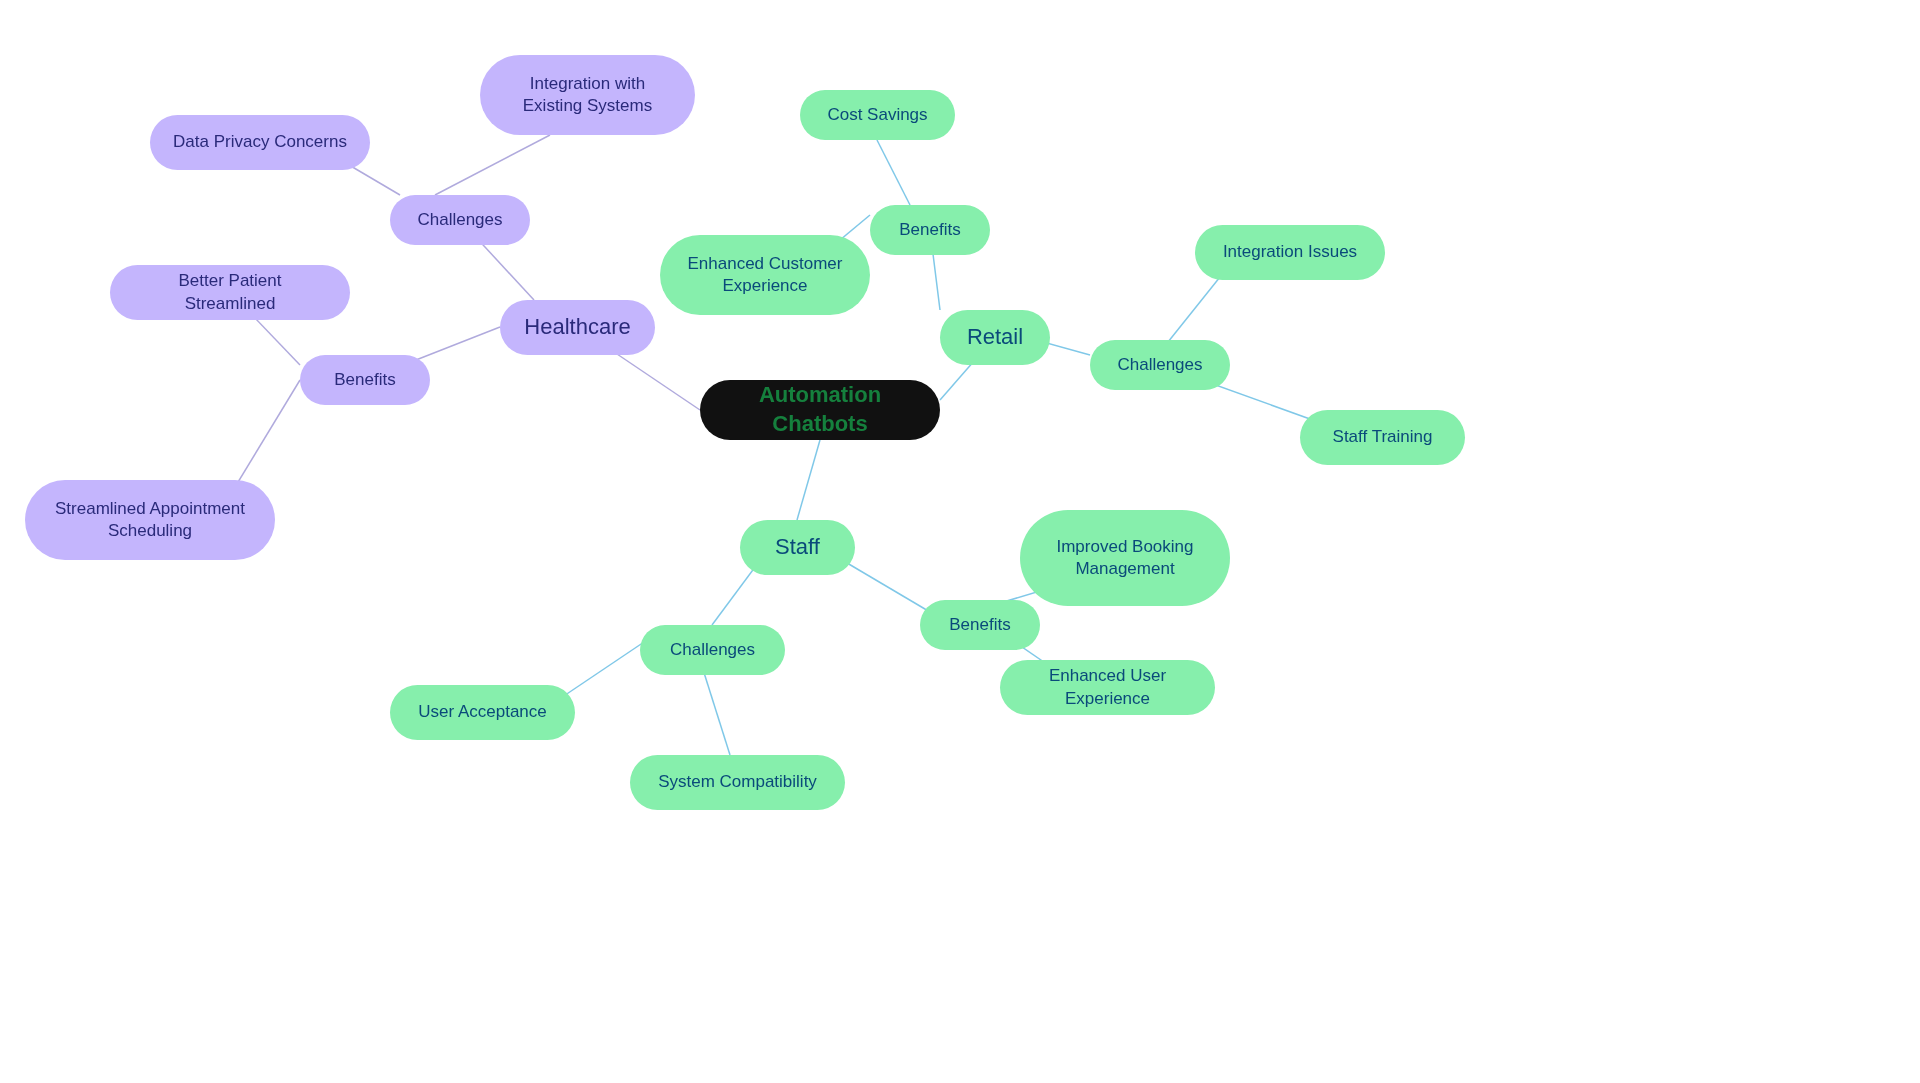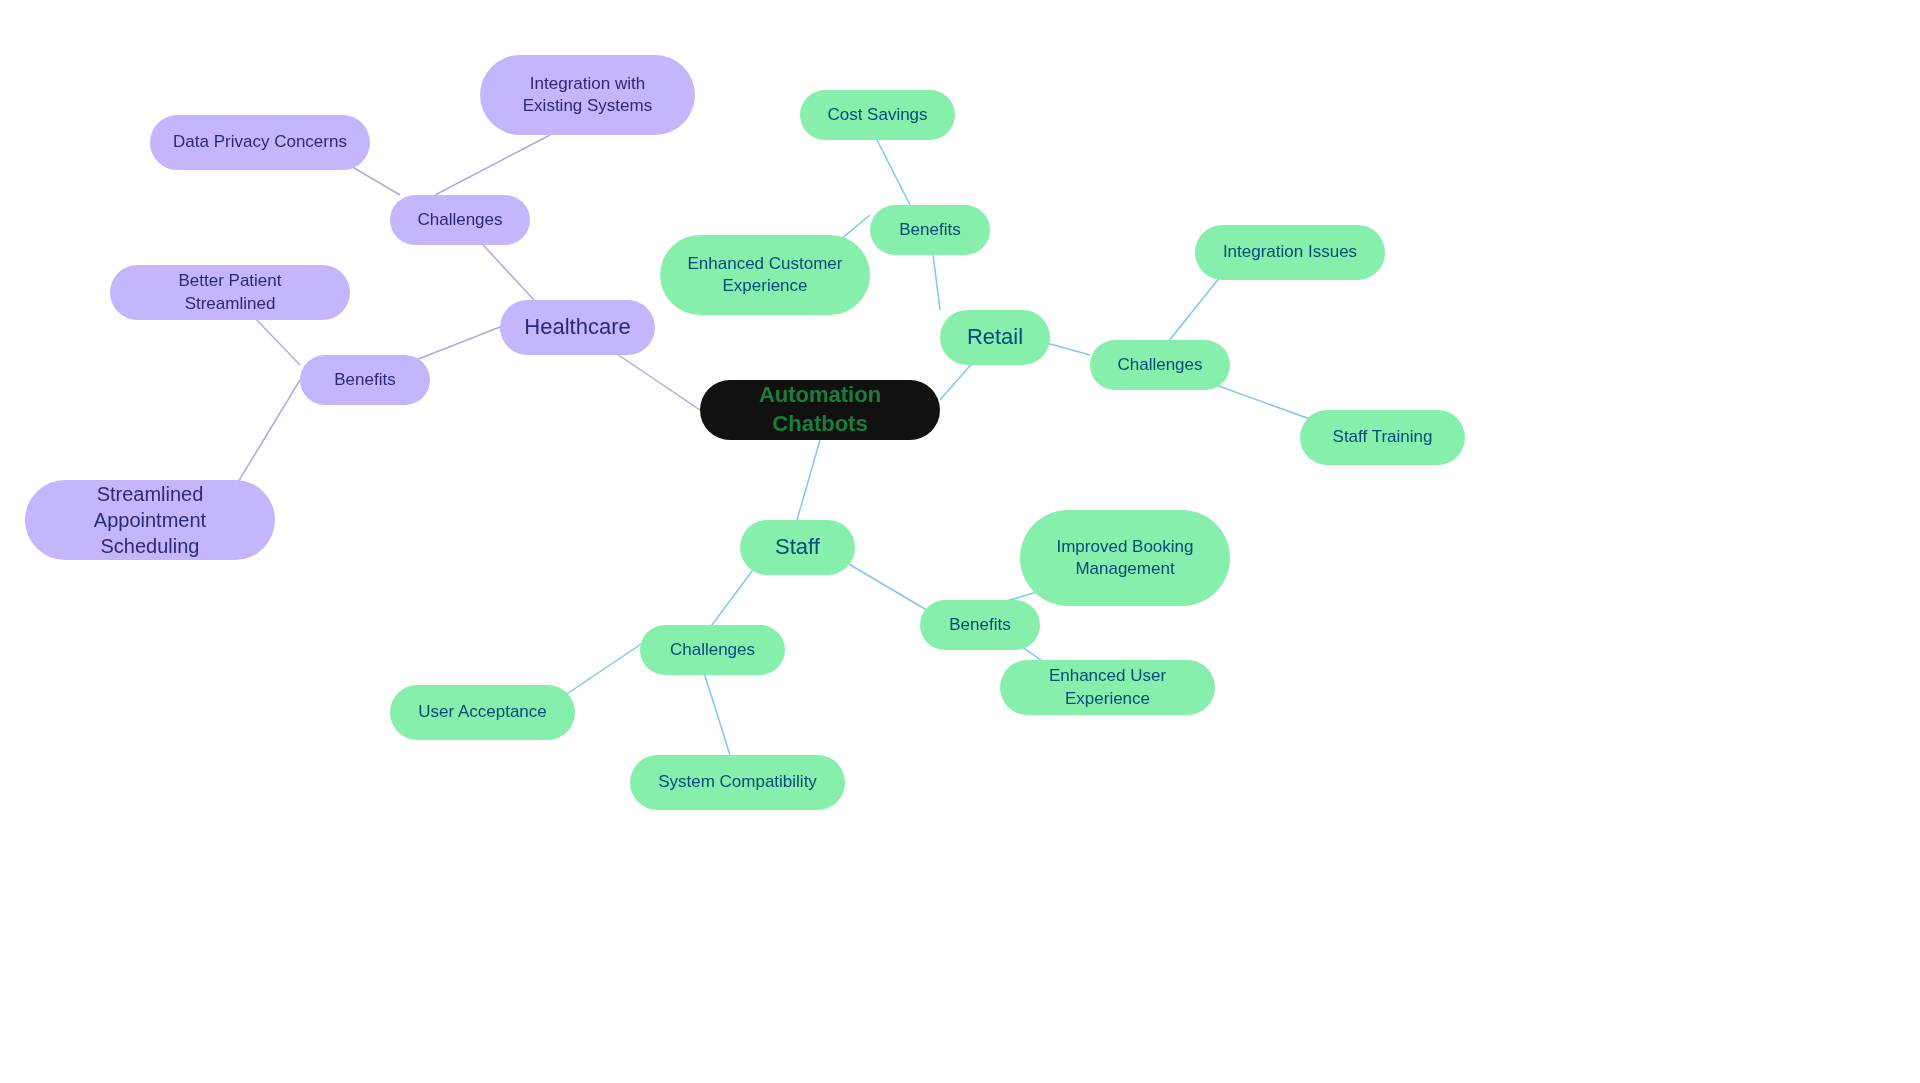--- a/index.html
+++ b/index.html
@@ -104,21 +104,21 @@
 <div class="node node-purple" style="left:390px; top:195px; width:140px; height:50px; font-size:17px;">Challenges</div>
 
 <div class="node node-purple" style="left:300px; top:355px; width:130px; height:50px; font-size:17px;">Benefits</div>
 
 <div class="node node-purple" style="left:480px; top:55px; width:215px; height:80px; font-size:17px;">Integration with Existing Systems</div>
 
 <div class="node node-purple" style="left:150px; top:115px; width:220px; height:55px; font-size:17px;">Data Privacy Concerns</div>
 
 <div class="node node-purple" style="left:110px; top:265px; width:240px; height:55px; font-size:17px;">Better Patient Streamlined</div>
 
-<div class="node node-purple" style="left:25px; top:480px; width:250px; height:80px; font-size:20px;">Streamlined Appointment Scheduling</div>
+<div class="node node-purple" style="left:25px; top:480px; width:250px; height:80px; font-size:17px;">Streamlined Appointment Scheduling</div>
 
 <div class="node node-blue" style="left:940px; top:310px; width:110px; height:55px;">Retail</div>
 
 <div class="node node-blue" style="left:870px; top:205px; width:120px; height:50px; font-size:17px;">Benefits</div>
 
 <div class="node node-blue" style="left:1090px; top:340px; width:140px; height:50px; font-size:17px;">Challenges</div>
 
 <div class="node node-blue" style="left:800px; top:90px; width:155px; height:50px; font-size:17px;">Cost Savings</div>
 
 <div class="node node-blue" style="left:660px; top:235px; width:210px; height:80px; font-size:17px;">Enhanced Customer Experience</div>

